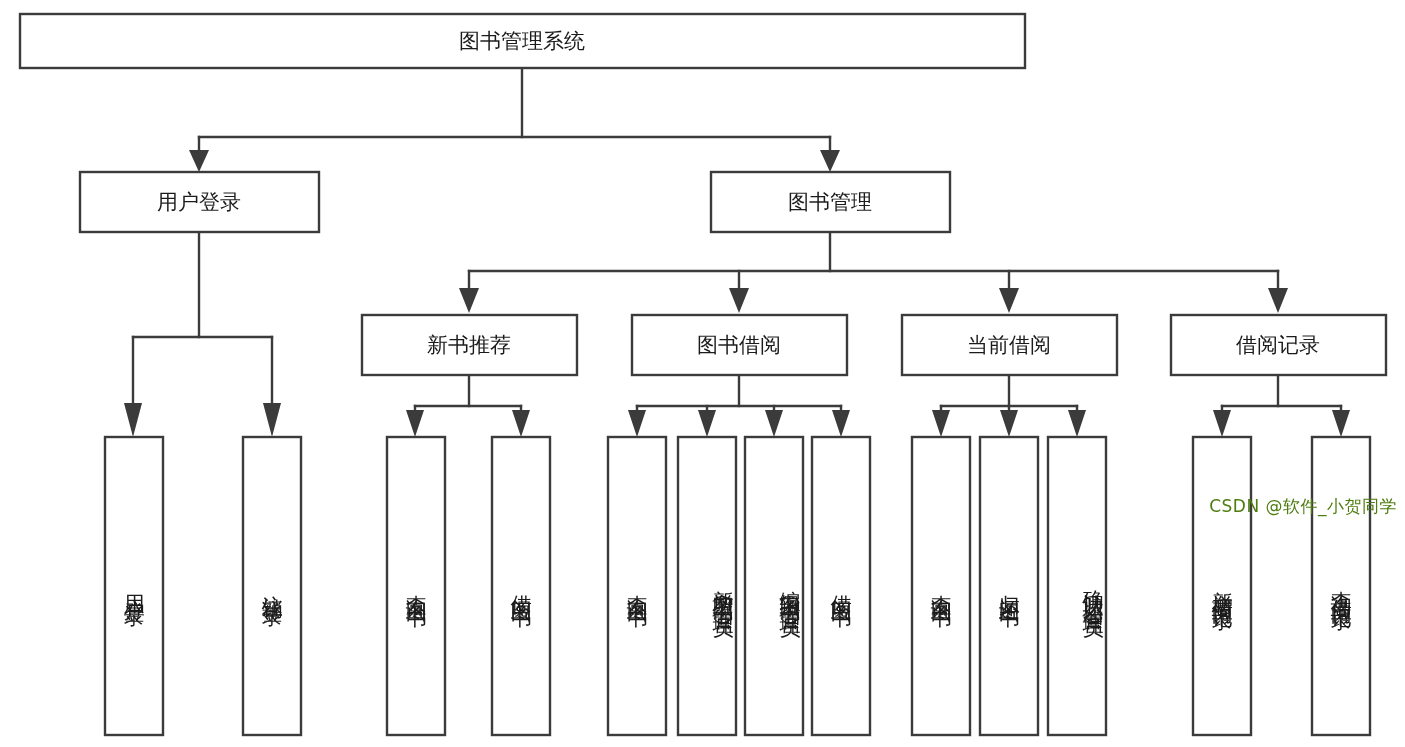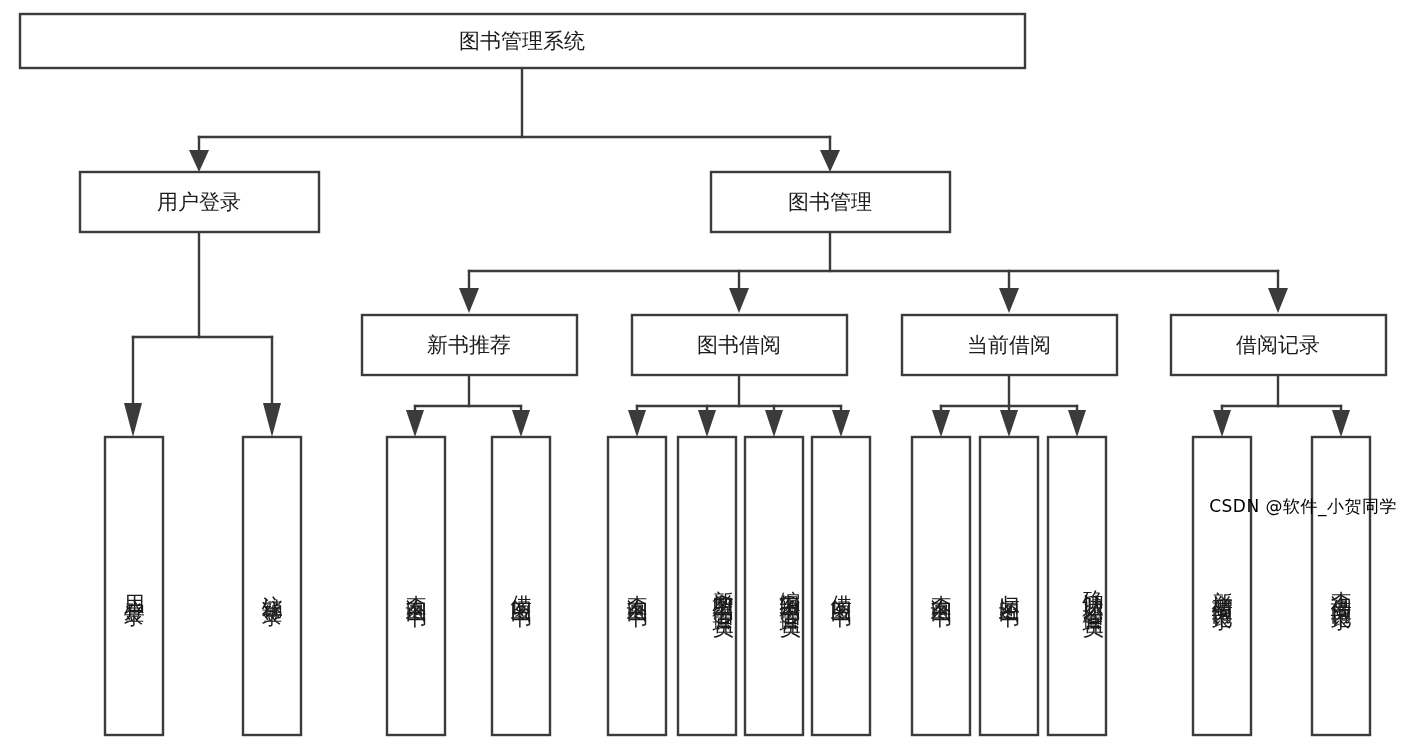--- a/index.html
+++ b/index.html
@@ -63,21 +63,21 @@
     text-align: center;
     white-space: nowrap;
     pointer-events: none;
   }
   #watermark {
     position: absolute;
     right: 8px;
     bottom: 6px;
     font-family: "DejaVu Sans", "Liberation Sans", sans-serif;
     font-size: 17px;
-    color: #000000;
+    color: #4d7c0f;
     letter-spacing: 0.5px;
     white-space: nowrap;
     text-align: center;
   }
 </style>
 </head>
 <body>
 
 <div id="diagram-root">
 

